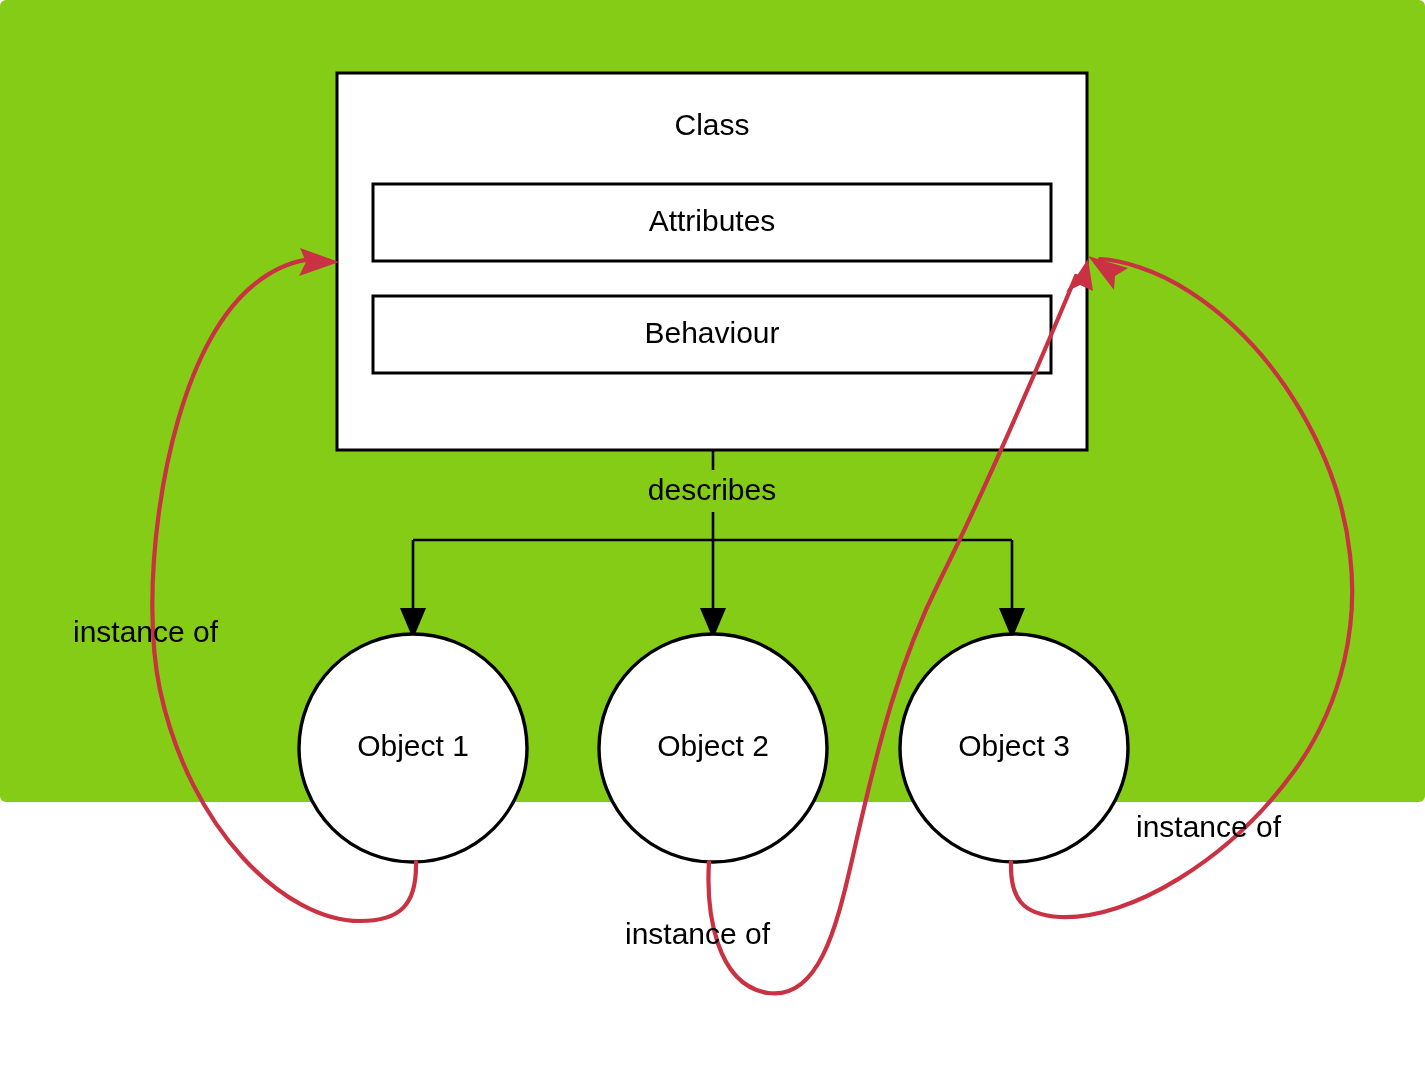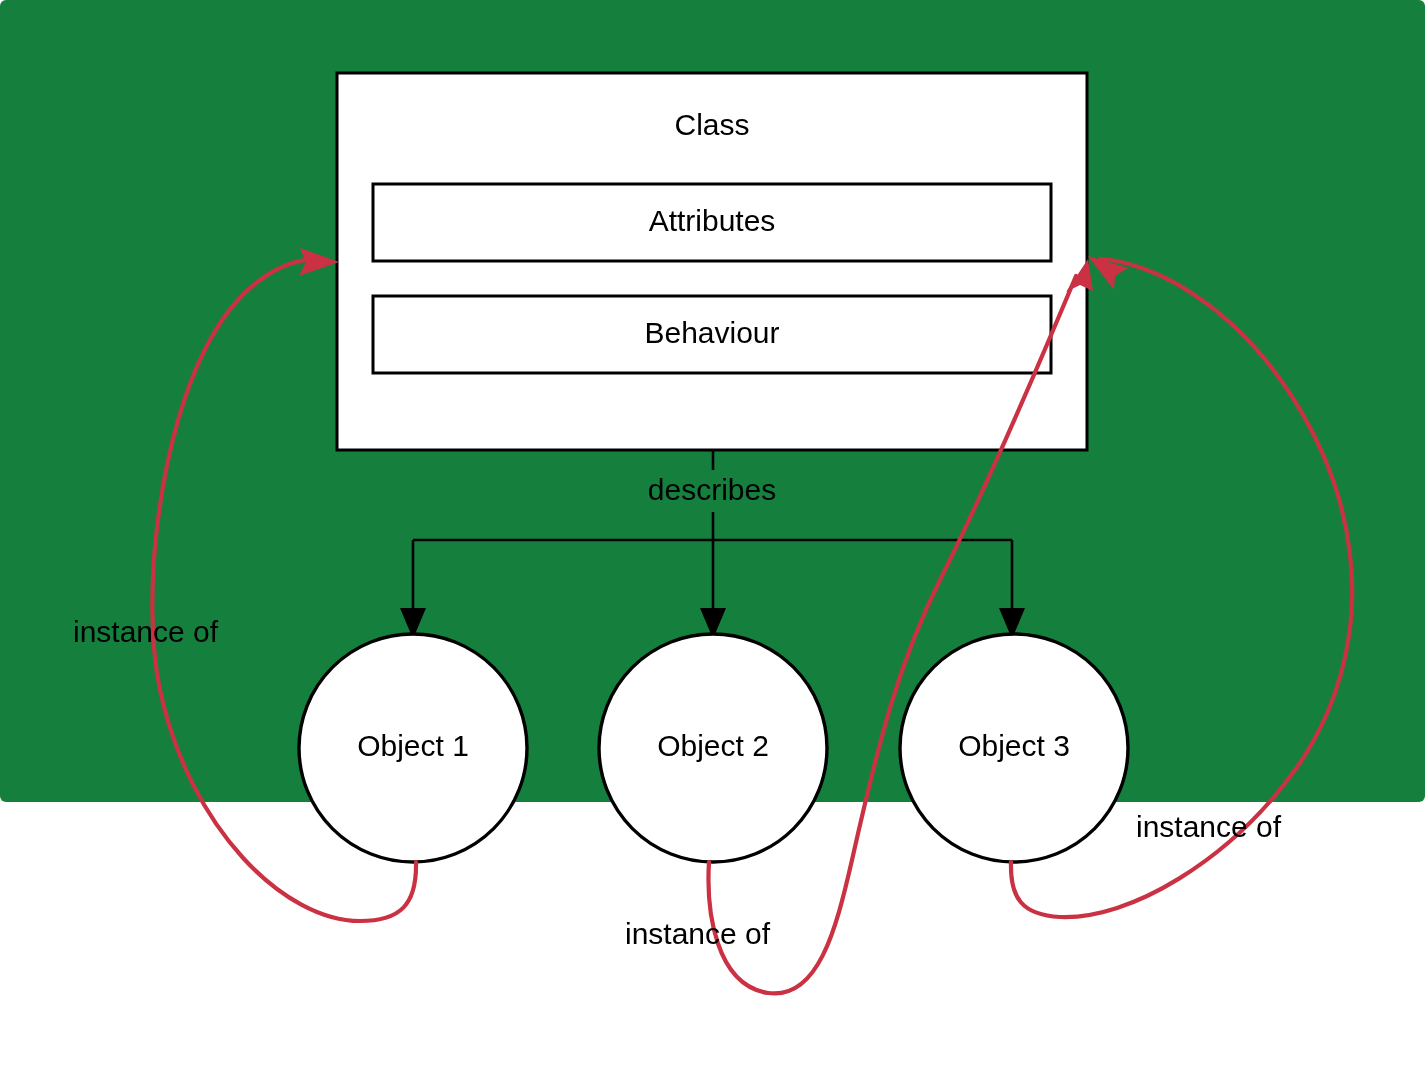--- a/index.html
+++ b/index.html
@@ -10,21 +10,21 @@
   body {
     width: 1425px;
     height: 1074px;
     font-family: "Liberation Sans", sans-serif;
     overflow: hidden;
   }
   #diagram-root {
     position: relative;
     width: 1425px;
     height: 802px;
-    background: #15803d;
+    background: #84cc16;
     border-radius: 6px;
   }
   svg.canvas {
     position: absolute;
     inset: 0;
     width: 1425px;
     height: 1074px;
     display: block;
   }
   .box-stroke {

